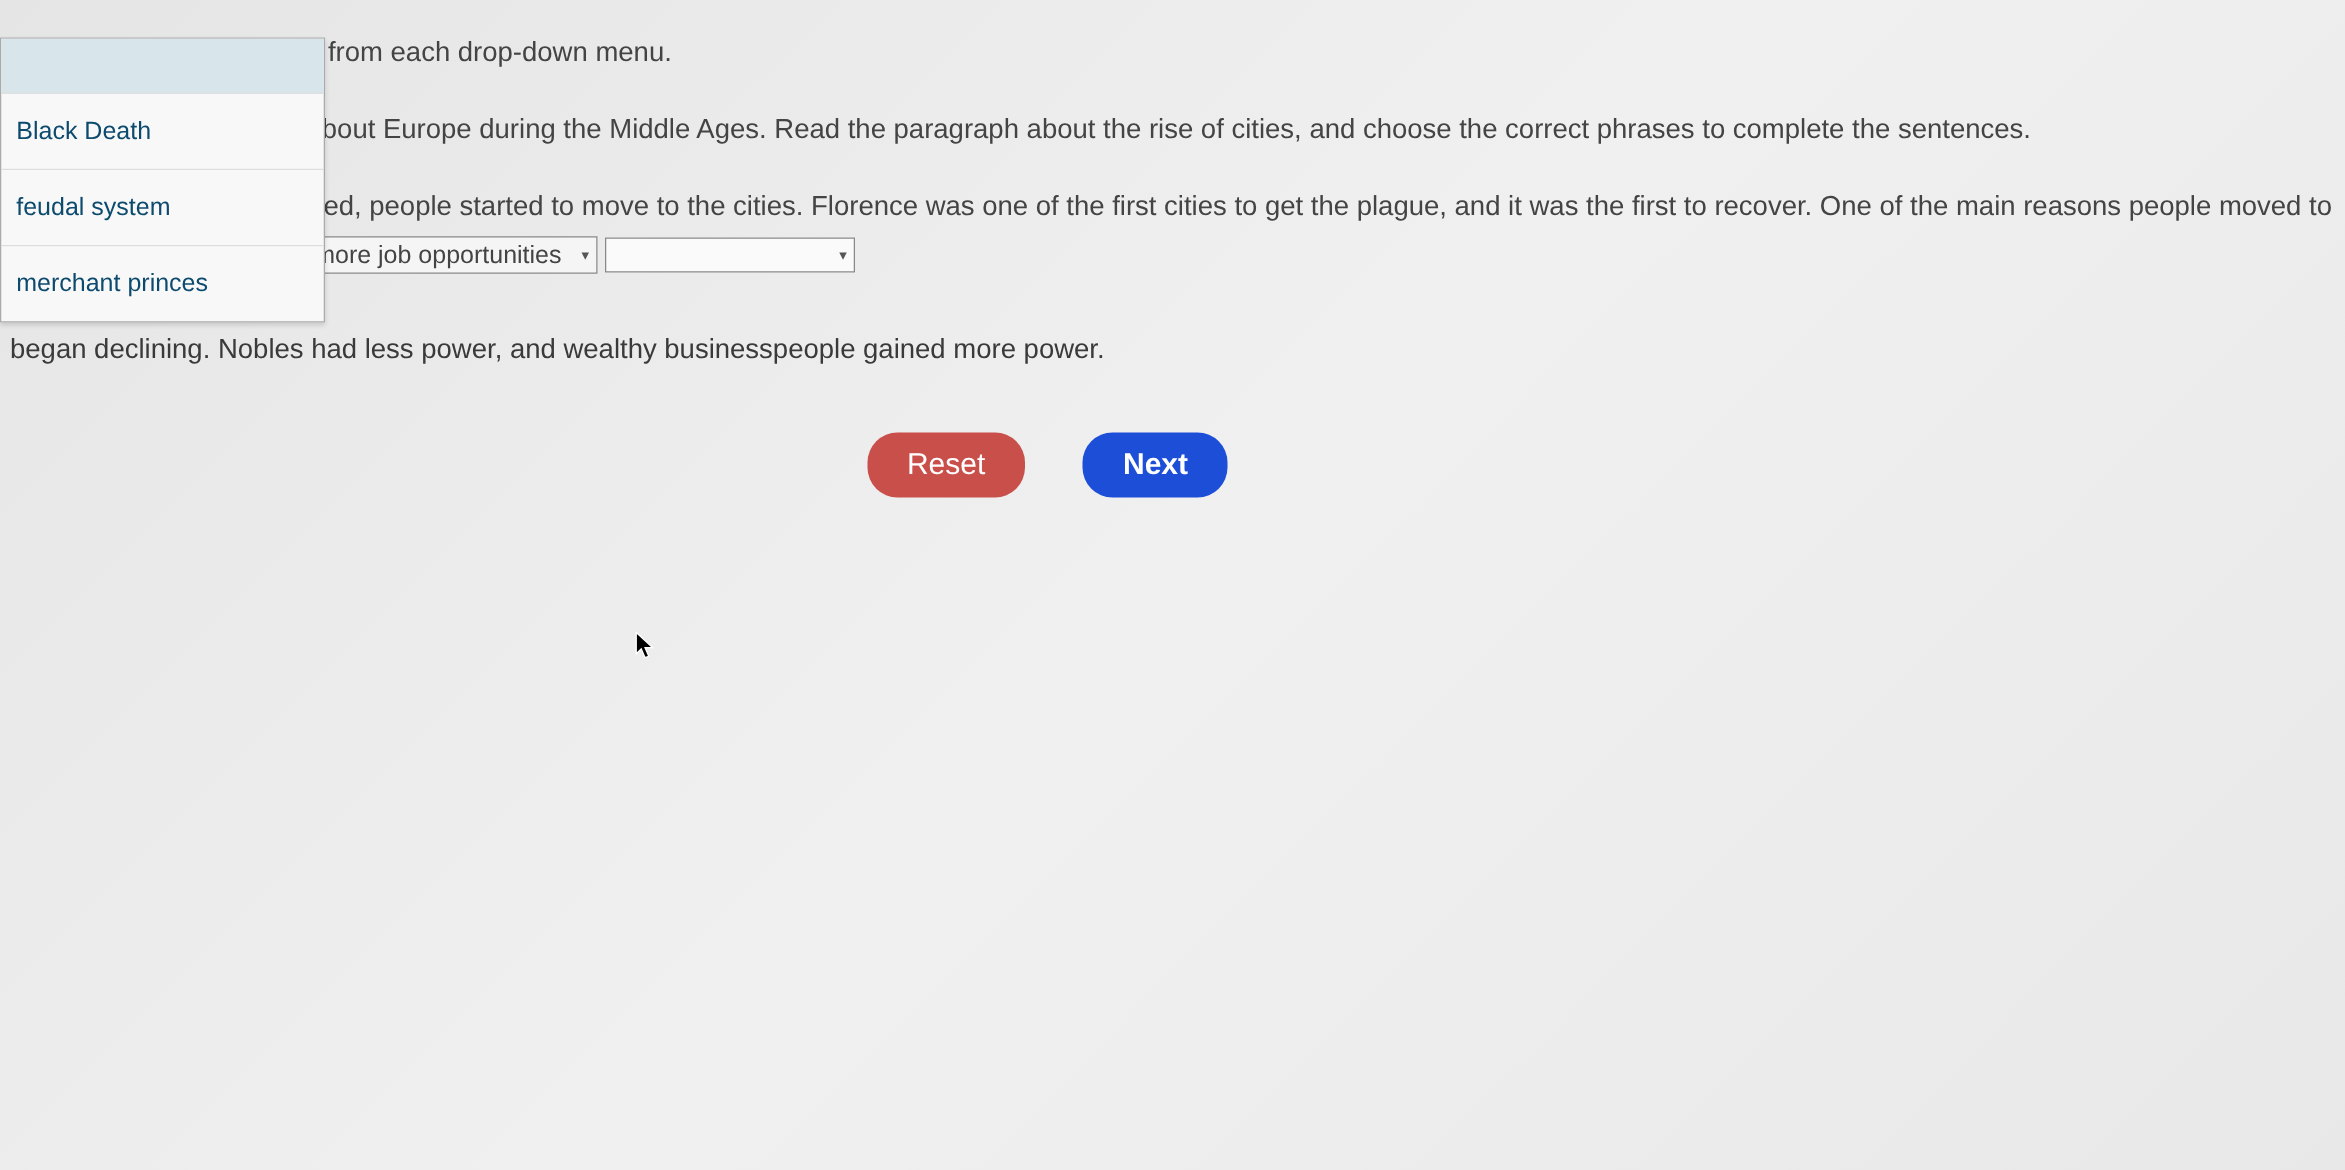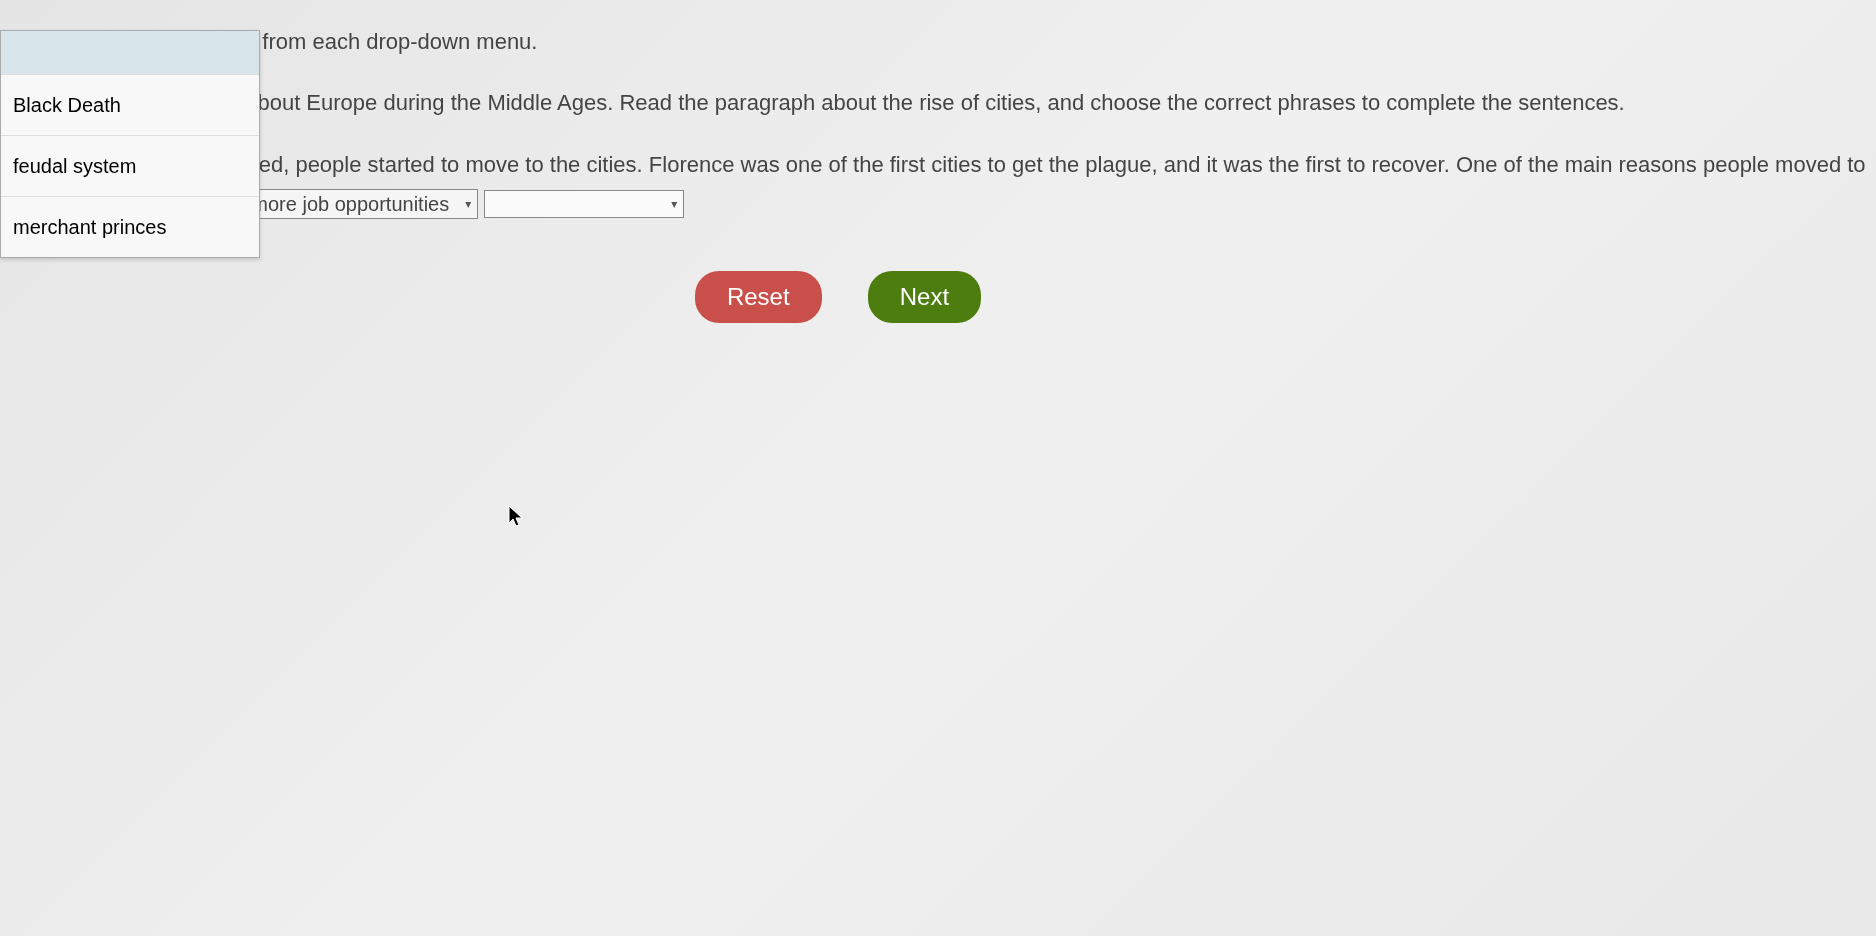--- a/index.html
+++ b/index.html
@@ -74,21 +74,21 @@
       left: 0;
       width: 260px;
       background: #f8f8f8;
       border: 1px solid #aaa;
       z-index: 10;
       box-shadow: 0 2px 4px rgba(0,0,0,0.15);
     }
     .dropdown-option {
       padding: 14px 12px;
       font-size: 20px;
-      color: #000000;
+      color: #0c4a6e;
       cursor: pointer;
       border-bottom: 1px solid #ddd;
     }
     .dropdown-option:last-child {
       border-bottom: none;
     }
     .dropdown-option-blank {
       background: #d8e6eb;
       min-height: 44px;
     }
@@ -106,21 +106,22 @@
       font-weight: 500;
       color: #fff;
       cursor: pointer;
       margin: 0 20px;
       min-width: 110px;
     }
     .btn-reset {
       background: #c94f4a;
     }
     .btn-next {
-      background: #4d7c0f;
+      background: #1d4ed8;
+      font-weight: bold;
     }
     .cursor-icon {
       position: absolute;
       left: 508px;
       top: 505px;
       font-size: 20px;
       color: #000;
       pointer-events: none;
     }
   </style>
@@ -143,20 +144,21 @@
         <span></span>
         <span class="dropdown-arrow">▾</span>
       </span>
       </span></p><div class="dropdown-list">
         <div class="dropdown-option dropdown-option-blank"></div>
         <div class="dropdown-option">Black Death</div>
         <div class="dropdown-option">feudal system</div>
         <div class="dropdown-option">merchant princes</div>
       </div>
     
+    <span> began declining. Nobles had less power, and wealthy businesspeople gained more power.</span>
   <p></p>
 
   <div class="button-row">
     <button class="btn btn-reset">Reset</button>
     <button class="btn btn-next">Next</button>
   </div>
 </div>
 
 <div class="cursor-icon">
   <svg width="18" height="24" viewBox="0 0 18 24">

